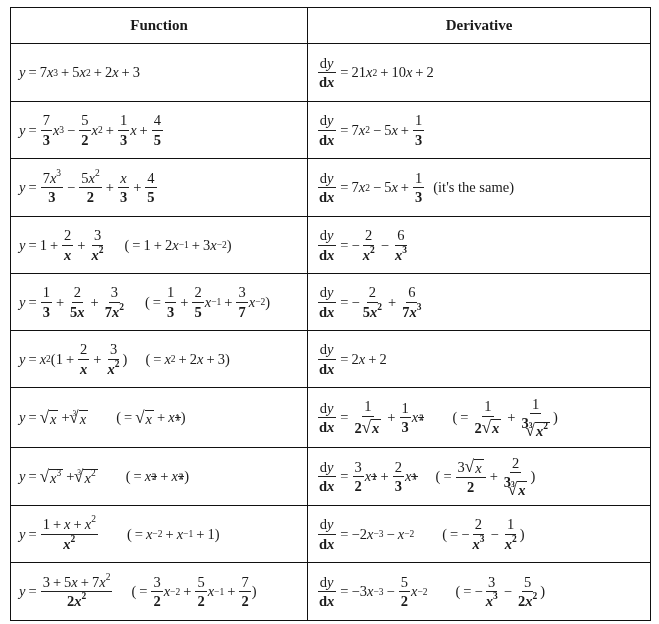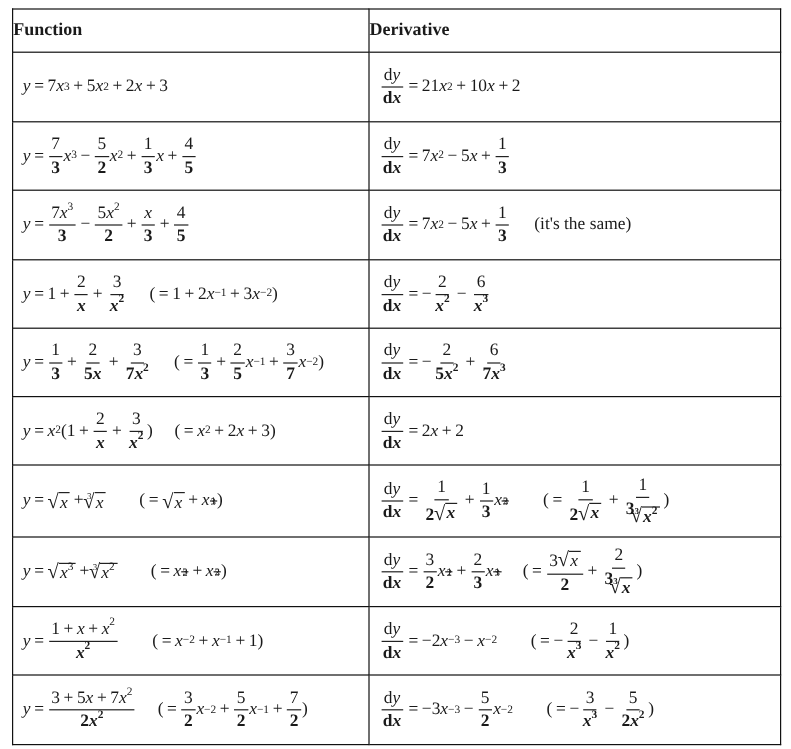--- a/index.html
+++ b/index.html
@@ -2,38 +2,38 @@
 <html><head>
 <meta charset="utf-8">
 <style>
   html, body { margin:0; padding:0; background:#ffffff; }
   body { width:659px; height:624px; position:relative; overflow:hidden;
          font-family:"Liberation Serif","DejaVu Serif",serif; color:#1a1a1a; }
   table.deriv { position:absolute; left:10px; top:7px; border-collapse:collapse;
          width:640px; table-layout:fixed; }
   table.deriv td, table.deriv th { border:1.5px solid #111; padding:0 0 0 8px;
          vertical-align:middle; white-space:nowrap; }
-  th { font-weight:bold; font-size:15px; text-align:left; height:35px; padding:0 !important; }
+  th { font-weight:bold; font-size:15px; text-align:center; height:35px; padding:0 !important; }
   col.c1 { width:297px; } col.c2 { width:343px; }
   .m { font-size:14.5px; display:flex; align-items:center; line-height:1; }
   .i { font-style:italic; }
   .op { margin:0 3px; }
   .frac { display:inline-flex; flex-direction:column; align-items:center; vertical-align:middle; margin:0 1px; }
   .frac .num { padding:0 2px 2px 2px; border-bottom:1px solid #222; }
   .frac .den { padding:2px 2px 0 2px;font-weight:bold; }
   sup { font-size:9.5px; vertical-align:7px; line-height:0; }
   sup.f { display:inline-flex; flex-direction:column; align-items:center; font-size:8.5px; vertical-align:8px; }
   sup.f .sn { border-bottom:0.8px solid #222; padding:0 1px; }
   .sqrt { display:inline-flex; align-items:flex-end; }
   .sqrt .rad { font-size:17px; line-height:1; }
   .sqrt .idx { font-size:7.5px; margin-right:-7px; margin-bottom:9px; }
   .sqrt .body { border-top:1px solid #222; padding:1px 2px 0 1px; }
   .gap { display:inline-block; width:18px; }
   .gapL { display:inline-block; width:28px; }
-  .note { margin-left:20px; }
+  .note { margin-left:8px; }
 </style>
 </head>
 <body>
 
 <table class="deriv">
   <colgroup>
       <col class="c1">
       <col class="c2">
     </colgroup>
   <tbody>

